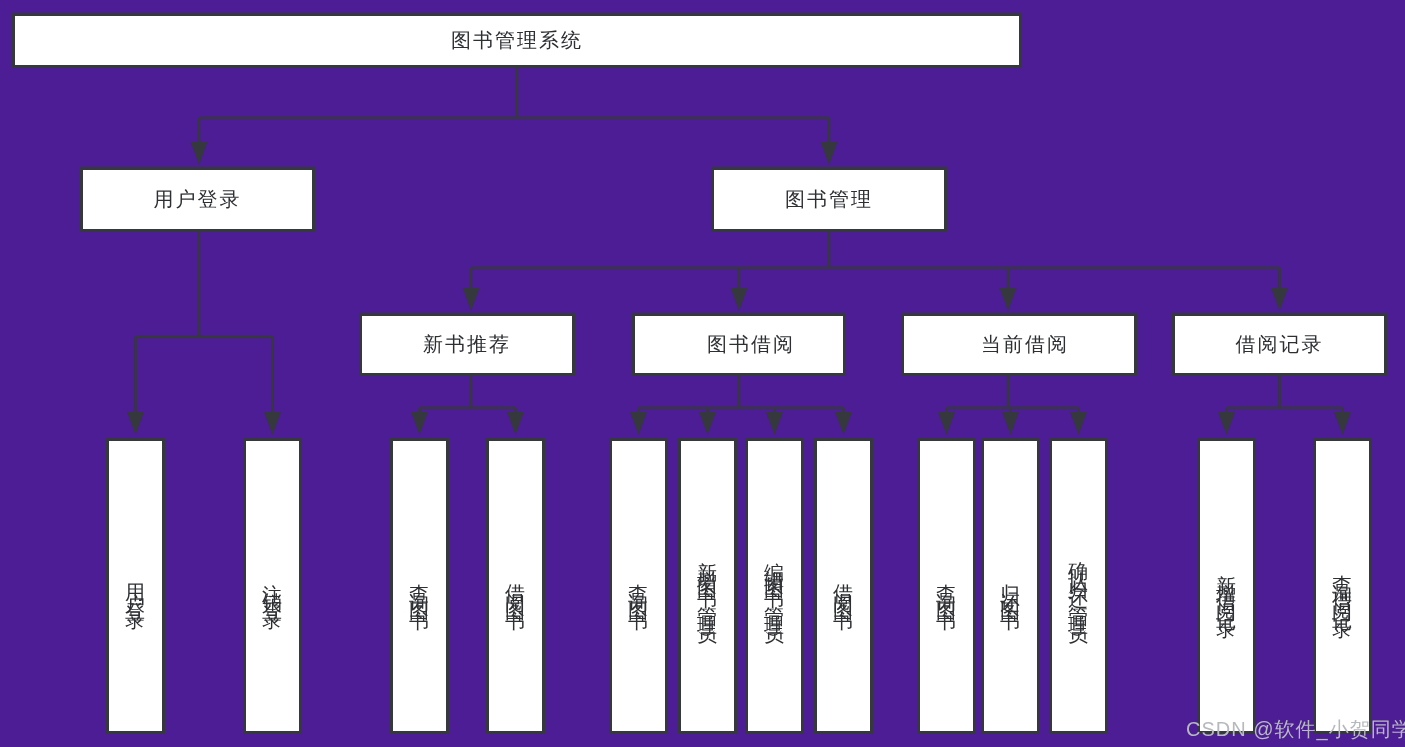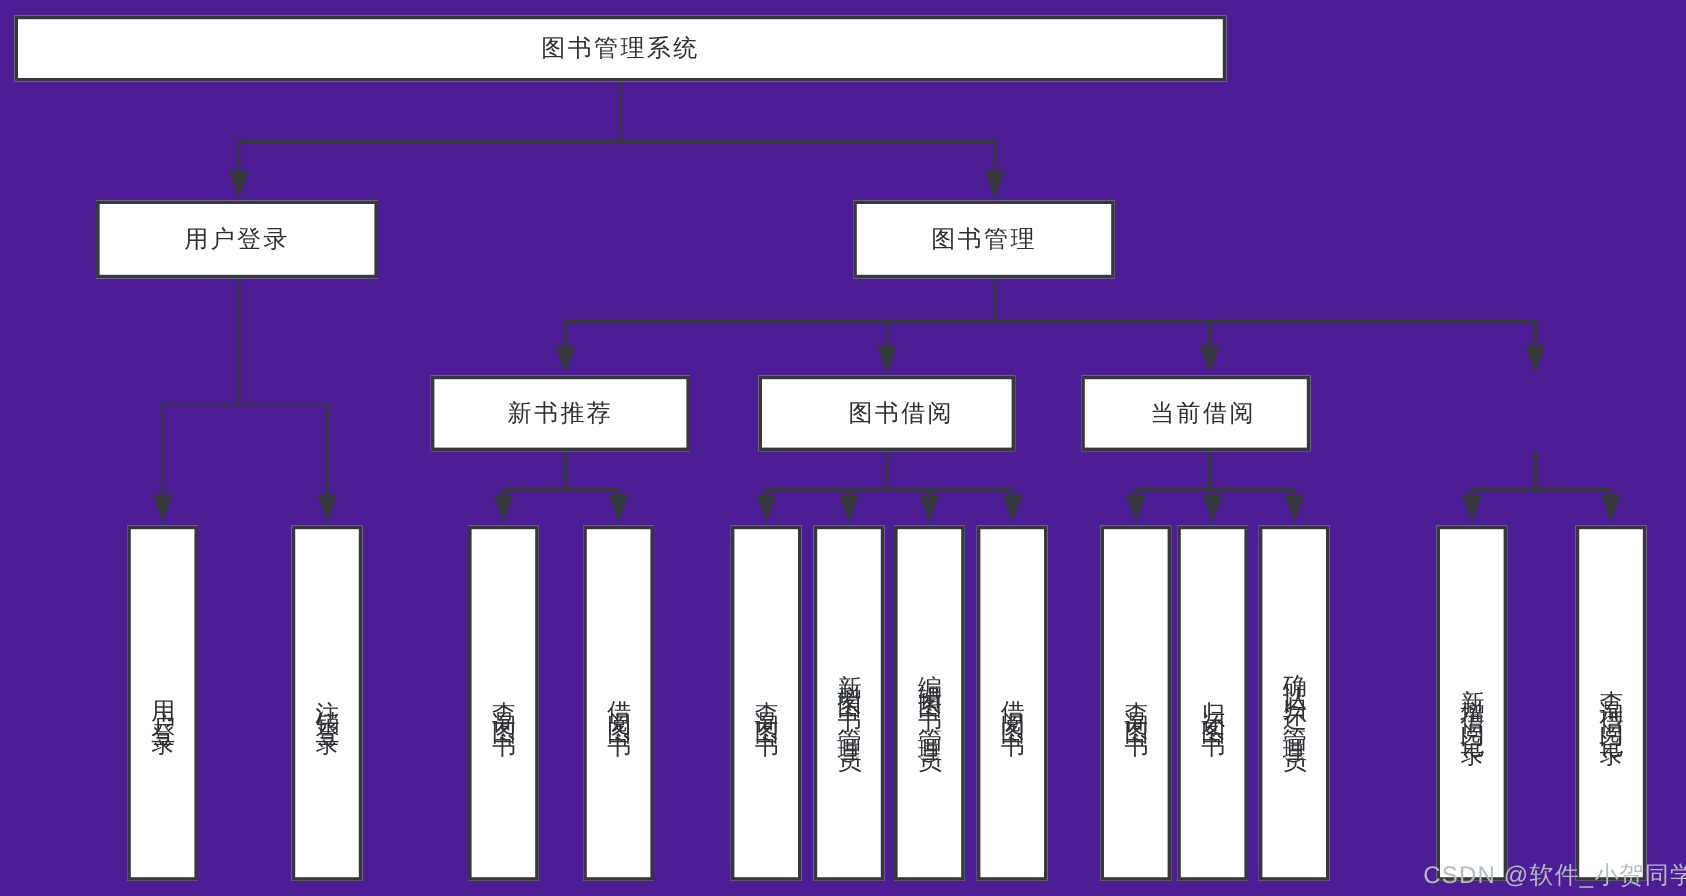--- a/index.html
+++ b/index.html
@@ -105,25 +105,26 @@
       <polygon points="1002,412 1019,412 1010.5,435"></polygon>
       <polygon points="1070,412 1087,412 1078.5,435"></polygon>
       <polygon points="1218,412 1235,412 1226.5,435"></polygon>
       <polygon points="1334,412 1351,412 1342.5,435"></polygon>
     </g>
   </svg>
 
   <div class="box root">图书管理系统</div>
 
   <div class="box lvl2" style="left:80px;width:235px;">用户登录</div>
-  <div class="box lvl2" style="left:711px;width:218px;">图书管理</div>
+  <div class="box lvl2" style="left:711px;width:236px;">图书管理</div>
 
   <div class="box lvl3" style="left:359px;width:216px;">新书推荐</div>
   <div class="box lvl3" style="left:632px;width:214px;padding-left:24px;">图书借阅</div>
-  <div class="box lvl3" style="left:901px;width:191px;padding-left:12px;">当前借阅</div>
+  <div class="box lvl3" style="left:901px;width:236px;padding-left:12px;">当前借阅</div>
+  <div class="box lvl3" style="left:1172px;width:215px;">借阅记录</div>
 
   <div class="box leaf" style="left:106px;">用户登录</div>
   <div class="box leaf" style="left:243px;">注销登录</div>
 
   <div class="box leaf" style="left:390px;">查询图书</div>
   <div class="box leaf" style="left:486px;">借阅图书</div>
 
   <div class="box leaf" style="left:609px;">查询图书</div>
   <div class="box leaf" style="left:678px;">新增图书（管理员）</div>
   <div class="box leaf" style="left:745px;">编辑图书（管理员）</div>

